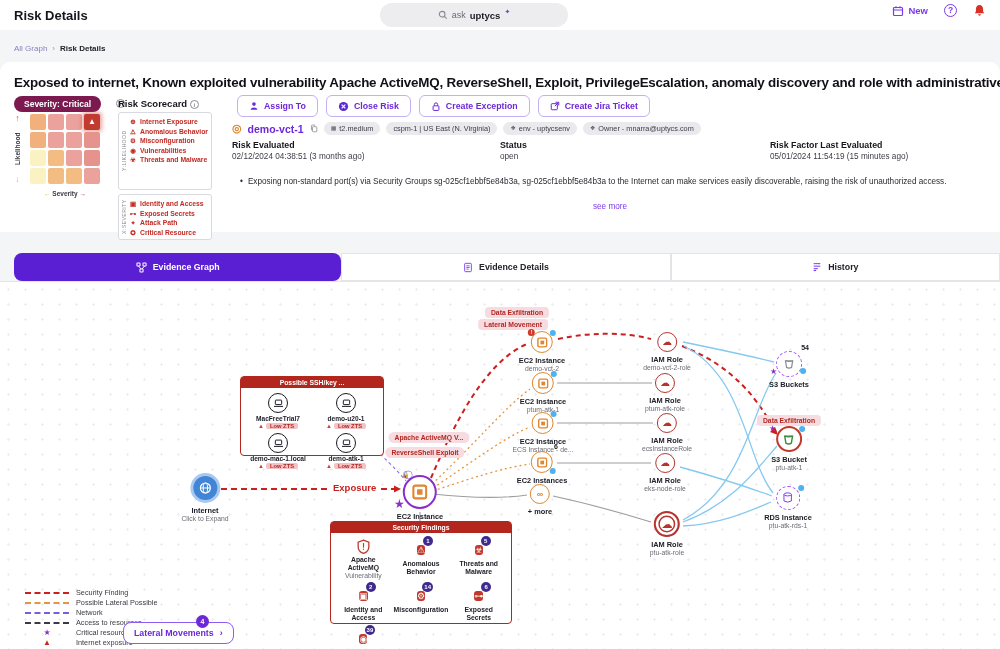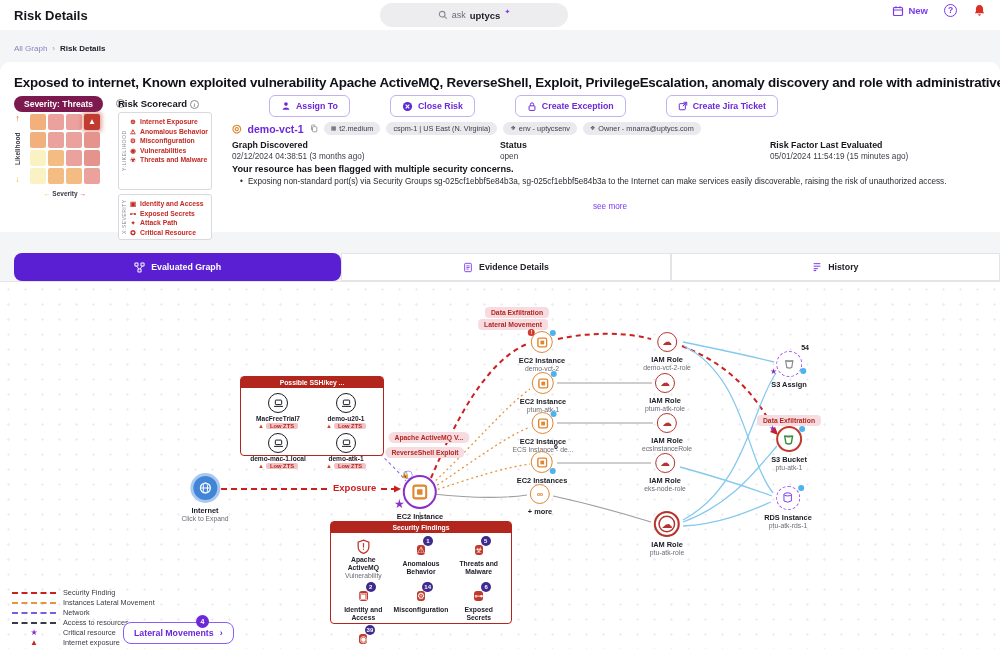--- a/index.html
+++ b/index.html
@@ -56,21 +56,21 @@
     display:flex; padding:4px 3px 4px 2px; }
   .sc-side { writing-mode:vertical-rl; transform:rotate(180deg); font-size:5.2px; color:#8a8a92;
     letter-spacing:.4px; text-align:center; width:8px; }
   .sc-items { flex:1; }
   .sc-item { display:flex; gap:3px; font-size:6.8px; font-weight:bold; color:#c22a23; line-height:8.6px; margin:1px 0; }
   .sc-item .ic { width:8px; text-align:center; font-size:6.5px; flex:0 0 8px; }
 
   
   .actions { position:absolute; left:237px; top:33px; display:flex; gap:8px; }
   .act-btn { display:flex; align-items:center; gap:5px; border:1px solid #c4b0f5; border-radius:6px;
-    background:#fff; color:#6d28d9; font-size:8.8px; font-weight:bold; padding:0 11px; height:22px; cursor:pointer;margin-left:32px; }
+    background:#fff; color:#6d28d9; font-size:8.8px; font-weight:bold; padding:0 11px; height:22px; cursor:pointer; }
 
   
   .res-row { position:absolute; left:232px; top:60px; display:flex; align-items:center; gap:6px; }
   .res-target { color:#e0862e; font-size:11px; font-weight:bold; }
   .res-name { color:#6d28d9; font-size:10.5px; font-weight:bold; cursor:pointer; }
   .gpill { background:#e9e9ee; border-radius:8px; padding:2px 7px; font-size:7.3px; color:#3c3c46;
     display:flex; align-items:flex-start; gap:3px; }
   .gpill .pic { font-size:6px; color:#55555e; }
 
   
@@ -137,21 +137,21 @@
   .finding { text-align:center; }
   .f-icw { position:relative; display:inline-block; }
   .f-ico { width:15px; height:15px; background:#c0392b; border-radius:3px; color:#fff; font-size:9px;
     line-height:15px; text-align:center; }
   .f-cnt { position:absolute; right:-8px; top:-3px; min-width:10px; height:10px; border-radius:5px;
     background:#3f2a8e; color:#fff; font-size:6px; line-height:10px; font-weight:bold; padding:0 2px; }
   .f-lab { font-size:6.8px; font-weight:bold; color:#21212b; line-height:8px; margin-top:2px; }
   .f-sub { font-size:6.8px; color:#6b6b75; }
 
   
-  .legend { position:absolute; left:12px; top:306px; z-index:3; }
+  .legend { position:absolute; left:25px; top:306px; z-index:3; }
   .leg-item { display:flex; align-items:center; gap:7px; height:9px; margin-bottom:1px; }
   .leg-line { width:44px; border-top:2px dashed; }
   .leg-sym { width:44px; text-align:center; font-size:8px; line-height:8px; }
   .leg-lab { font-size:7.3px; color:#3a3a44; }
 
   .latmov-btn { position:absolute; left:123px; top:340px; z-index:3; background:#fff; border:1.5px solid #8b5cf6;
     border-radius:8px; padding:5px 10px; color:#6d28d9; font-size:8.8px; font-weight:bold; cursor:pointer;
     display:flex; align-items:center; gap:6px; }
   .latmov-cnt { position:absolute; left:196px; top:333px; z-index:4; width:13px; height:13px; border-radius:50%;
     background:#6d28d9; color:#fff; font-size:7px; font-weight:bold; text-align:center; line-height:13px; }
@@ -192,21 +192,21 @@
 
   <div class="crumbs">
     <span class="crumb-parent">All Graph</span>
     <span class="crumb-sep">›</span>
     <span class="crumb-cur">Risk Details</span>
   </div>
 
   <div id="card">
     <div class="risk-title">Exposed to internet, Known exploited vulnerability Apache ActiveMQ, ReverseShell, Exploit, PrivilegeEscalation, anomaly discovery and role with administrative access detected</div>
 
-    <div class="sev-pill">Severity: Threats</div>
+    <div class="sev-pill">Severity: Critical</div>
     <span class="abs info-ic" style="left:116px; top:37px;">i</span>
 
     <div class="hm-yaxis">
       <span class="hm-up">↑</span>
       <span class="hm-ylab">Likelihood</span>
       <span class="hm-down">↓</span>
     </div>
     <div class="hm-wrap">
       <div class="hm-grid">
           <div class="hm-cell" style="background: rgb(242, 176, 124);"></div>
@@ -335,46 +335,45 @@
           <span class="pic">❖</span>
           <span>env - uptycsenv</span>
         </span>
       <span class="gpill">
           <span class="pic">❖</span>
           <span>Owner - mnarra@uptycs.com</span>
         </span>
     </div>
 
     <div class="meta-col" style="left:232px;">
-      <div class="meta-label">Graph Discovered</div>
+      <div class="meta-label">Risk Evaluated</div>
       <div class="meta-value">02/12/2024 04:38:51 (3 months ago)</div>
     </div>
     <div class="meta-col" style="left:500px;">
       <div class="meta-label">Status</div>
       <div class="meta-value">open</div>
     </div>
     <div class="meta-col" style="left:770px;">
       <div class="meta-label">Risk Factor Last Evaluated</div>
       <div class="meta-value">05/01/2024 11:54:19 (15 minutes ago)</div>
     </div>
 
-    <div class="flag-head">Your resource has been flagged with multiple security concerns.</div>
     <div class="bullet" style="top:115px;">Exposing non-standard port(s) via Security Groups sg-025cf1ebbf5e84b3a, sg-025cf1ebbf5e84b3a to the Internet can make services easily discoverable, raising the risk of unauthorized access.</div>
     <div class="see-more">see more</div>
   </div>
 
   <div id="tabs">
     <div class="tab active">
       <svg class="ic" width="11" height="11" viewBox="0 0 12 12">
           <rect x="1" y="1" width="3.4" height="3.4" rx=".7" fill="none" stroke="#fff" stroke-width="1.1"></rect>
           <rect x="7.6" y="1" width="3.4" height="3.4" rx=".7" fill="none" stroke="#fff" stroke-width="1.1"></rect>
           <rect x="4.3" y="7.6" width="3.4" height="3.4" rx=".7" fill="none" stroke="#fff" stroke-width="1.1"></rect>
           <path d="M2.7 4.4 L5.5 7.6 M9.3 4.4 L6.6 7.6" stroke="#fff" stroke-width="1"></path>
         </svg>
-      <span>Evaluated Graph</span>
+      <span>Evidence Graph</span>
     </div>
     <div class="tab">
       <svg class="ic" width="10" height="11" viewBox="0 0 12 13">
           <rect x="2" y="1.5" width="8" height="10" rx="1" fill="none" stroke="#7c3aed" stroke-width="1.1"></rect>
           <path d="M4 4.5 H8 M4 6.5 H8 M4 8.5 H6.8" stroke="#7c3aed" stroke-width="1"></path>
         </svg>
       <span>Evidence Details</span>
     </div>
     <div class="tab">
       <svg class="ic" width="10" height="10" viewBox="0 0 12 12">
@@ -588,21 +587,21 @@
     <div class="gnode" style="left:789px; top:69px;">
       <div class="circ c-s3s">
         <svg class="ic" width="12" height="12" viewBox="0 0 10 10">
             <path d="M2 2.4 H8 L7.1 7.8 Q5 9 2.9 7.8 Z" fill="none" stroke="#8a8a92" stroke-width="1"></path>
             <path d="M2 2.4 Q5 3.6 8 2.4" fill="none" stroke="#8a8a92" stroke-width=".8"></path>
           </svg>
         <span class="ncount" style="right:-8px; top:-8px;">54</span>
         <span class="gstar" style="left:-7px; bottom:-1px; font-size:8px;">★</span>
         <span class="bdot" style="right:-5px; bottom:2px;"></span>
       </div>
-      <div class="ntype">S3 Assign</div>
+      <div class="ntype">S3 Buckets</div>
     </div>
     <div class="gnode" style="left:789px; top:144px;">
       <div class="circ c-s3">
         <svg class="ic" width="13" height="13" viewBox="0 0 10 10">
             <path d="M2 2.4 H8 L7.1 7.8 Q5 9 2.9 7.8 Z" fill="none" stroke="#3d8b40" stroke-width="1.1"></path>
             <path d="M2 2.4 Q5 3.6 8 2.4" fill="none" stroke="#3d8b40" stroke-width=".9"></path>
           </svg>
         <span class="bdot" style="right:-5px; top:-2px;"></span>
         <span class="gstar" style="left:-9px; top:-4px; font-size:8px;">★</span>
       </div>
@@ -660,21 +659,21 @@
       </div>
     </div>
 
     <div class="legend">
       <div class="leg-item">
           <span class="leg-line" style="border-color:#cc2020;"></span>
           <span class="leg-lab">Security Finding</span>
         </div>
       <div class="leg-item">
           <span class="leg-line" style="border-color:#e6953e;"></span>
-          <span class="leg-lab">Instances Lateral Movement</span>
+          <span class="leg-lab">Possible Lateral Possible</span>
         </div>
       <div class="leg-item">
           <span class="leg-line" style="border-color:#7b5ce0;"></span>
           <span class="leg-lab">Network</span>
         </div>
       <div class="leg-item">
           <span class="leg-line" style="border-color:#3a3a44;"></span>
           <span class="leg-lab">Access to resources</span>
         </div>
       <div class="leg-item">

